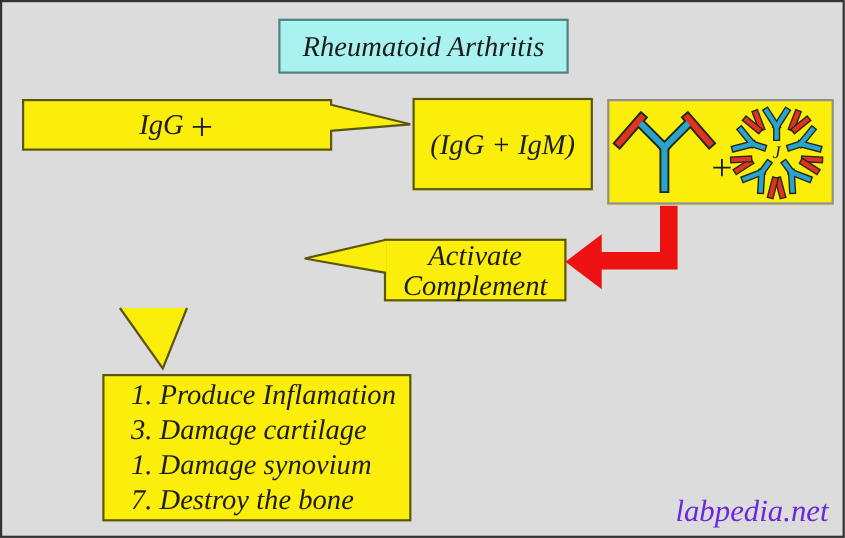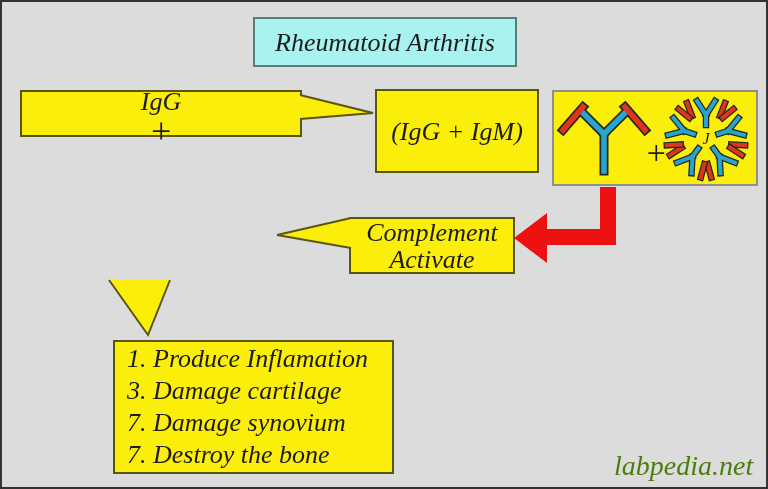--- a/index.html
+++ b/index.html
@@ -30,51 +30,50 @@
     line-height: 29px;
     z-index: 1;
   }
   #title-box {
     left: 251px; top: 15px; width: 264px; height: 50px;
     background: #a8f2ef;
     border-color: #557e7e;
   }
   #reactants-box {
     left: 18px; top: 88px; width: 282px; height: 47px;
-    flex-direction: column;
+    flex-direction: row;
     gap: 4px;
     align-items: center;
   }
   #reactants-box .big-plus {
     font-size: 36px;
     line-height: 20px;
     position: relative;
     top: 1px;
   }
   #complex-box { left: 373px; top: 87px; width: 164px; height: 84px; }
   #immune-complex-box {
     left: 550px; top: 88px; width: 206px; height: 96px;
     border-color: #8f8f8f;
   }
   #activate-box { left: 347px; top: 215px; width: 166px; height: 57px; line-height: 27px; }
   #cytokines-box { left: 92px; top: 210px; width: 181px; height: 72px; line-height: 31px; }
   #effects-box {
     left: 91px; top: 338px; width: 281px; height: 134px;
     align-items: flex-start;
     text-align: left;
-    padding-left: 12px;
+    padding-left: 24px;
     line-height: 32px;
     justify-content: center;
-    margin-left: 20px;
   }
   #watermark {
     position: absolute;
     left: 612px; top: 448px;
     font-size: 28px;
-    color: #4d7c0f;
+    color: #6d28d9;
     z-index: 1;
   }
   #overlay {
     position: absolute;
     left: 0; top: 0;
     width: 768px; height: 489px;
     z-index: 2;
     pointer-events: none;
   }
 </style>
@@ -180,29 +179,29 @@
               <line x1="-14" y1="-22" x2="-19" y2="-35" stroke="#e03420" stroke-width="4" stroke-linecap="square"></line>
               <line x1="14" y1="-22" x2="19" y2="-35" stroke="#e03420" stroke-width="4" stroke-linecap="square"></line>
             </g>
           </g>
         <text x="152" y="52" font-size="16" text-anchor="middle" fill="#1c1c1c" font-family="Liberation Serif, serif">J</text>
       </g>
     </svg>
   </div>
 
   <div class="box" id="activate-box">
+    <span>Activate</span>
     <span>Complement</span>
-    <span>Activate</span>
   </div>
 
 
   <div class="box" id="effects-box">
     <div>1. Produce Inflamation</div>
     <div>3. Damage cartilage</div>
-    <div>7. Damage synovium</div>
+    <div>1. Damage synovium</div>
     <div>7. Destroy the bone</div>
   </div>
 
   <div id="watermark">labpedia.net</div>
 
   <svg id="overlay">
 
     <path d="M598,185 L614,185 L614,243 L545,243 L545,261 L512,236 L545,211 L545,227 L598,227 Z" fill="#ee1111"></path>
 
     <path d="M298,93 L371,111 L298,117" fill="#fbee0a" stroke="#5b5513" stroke-width="2"></path>

